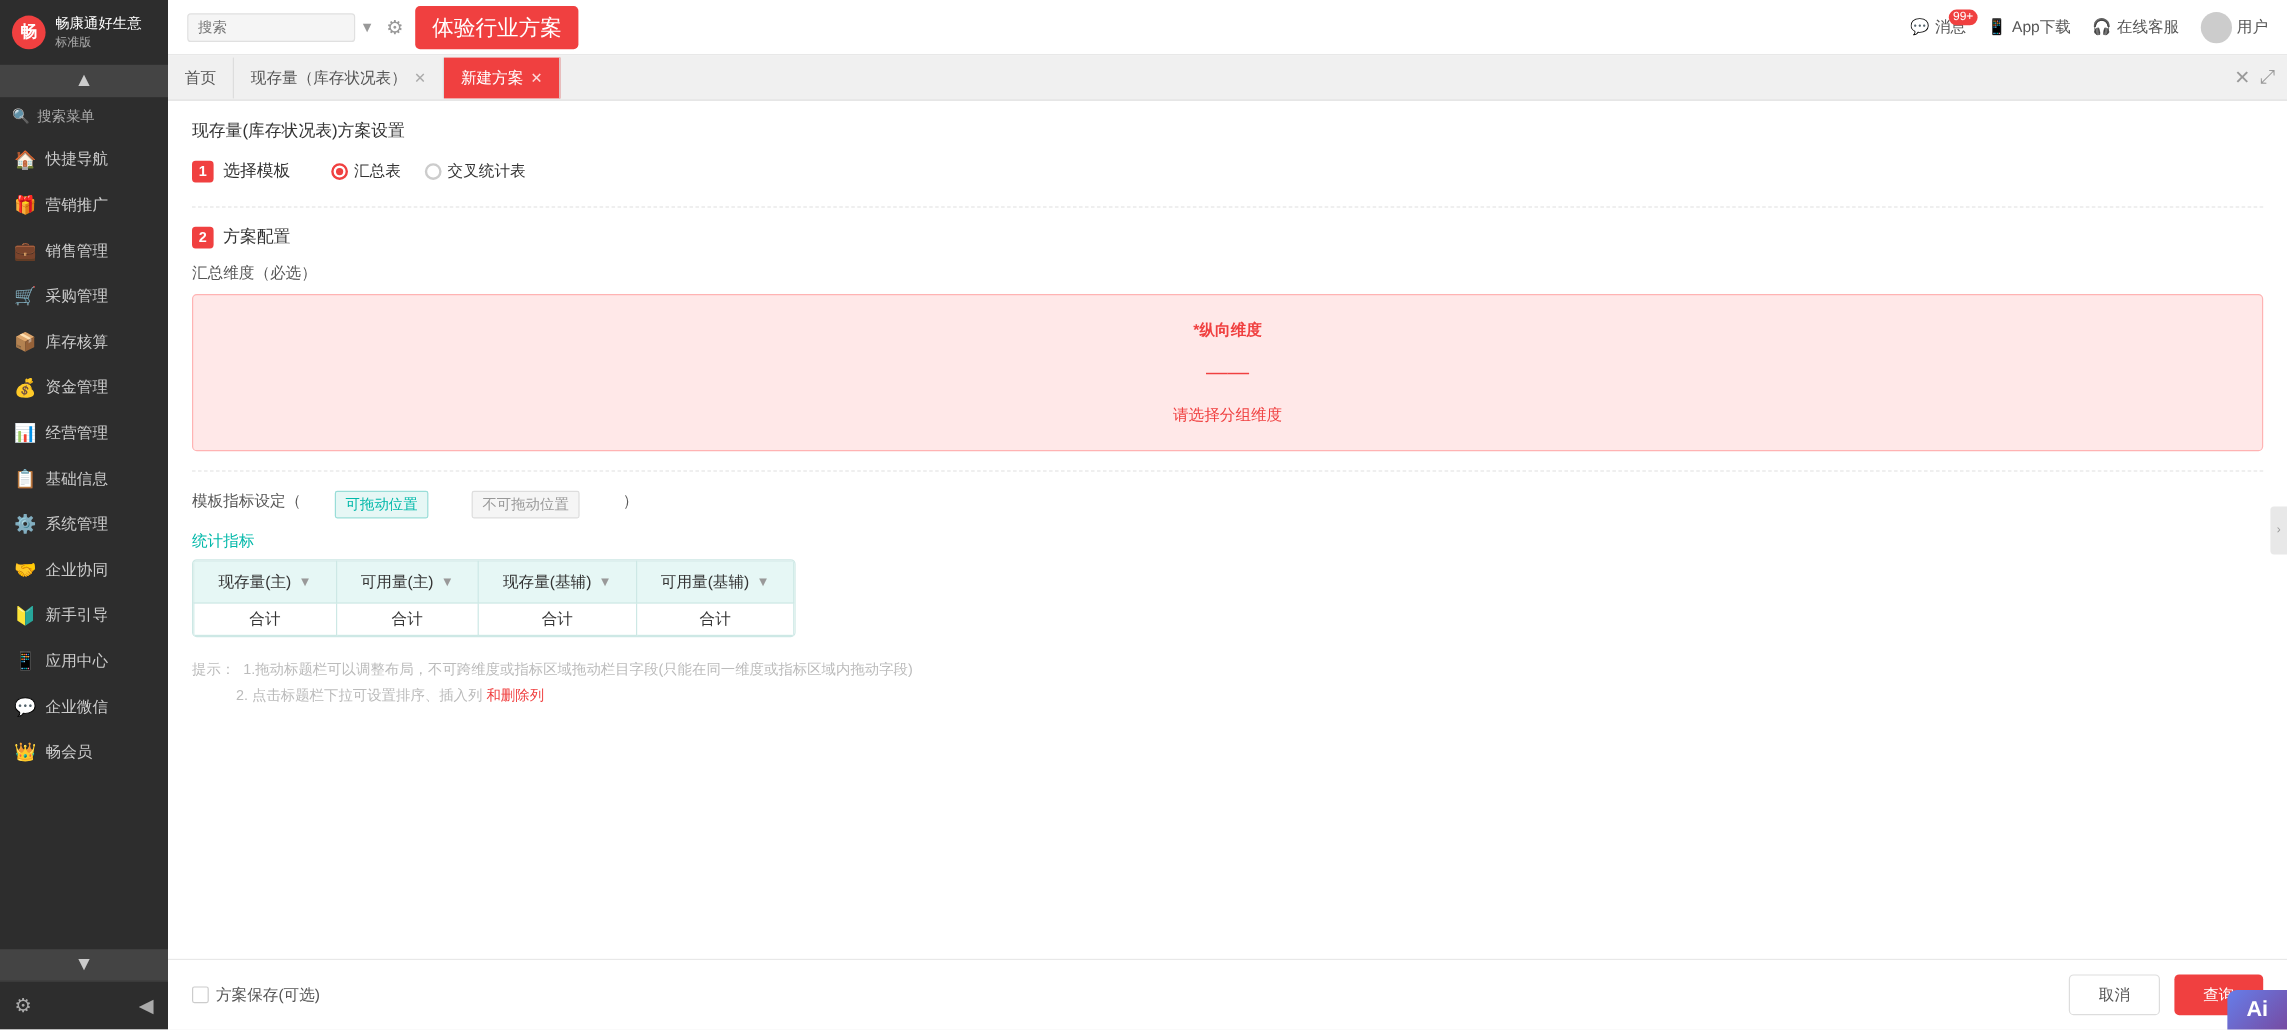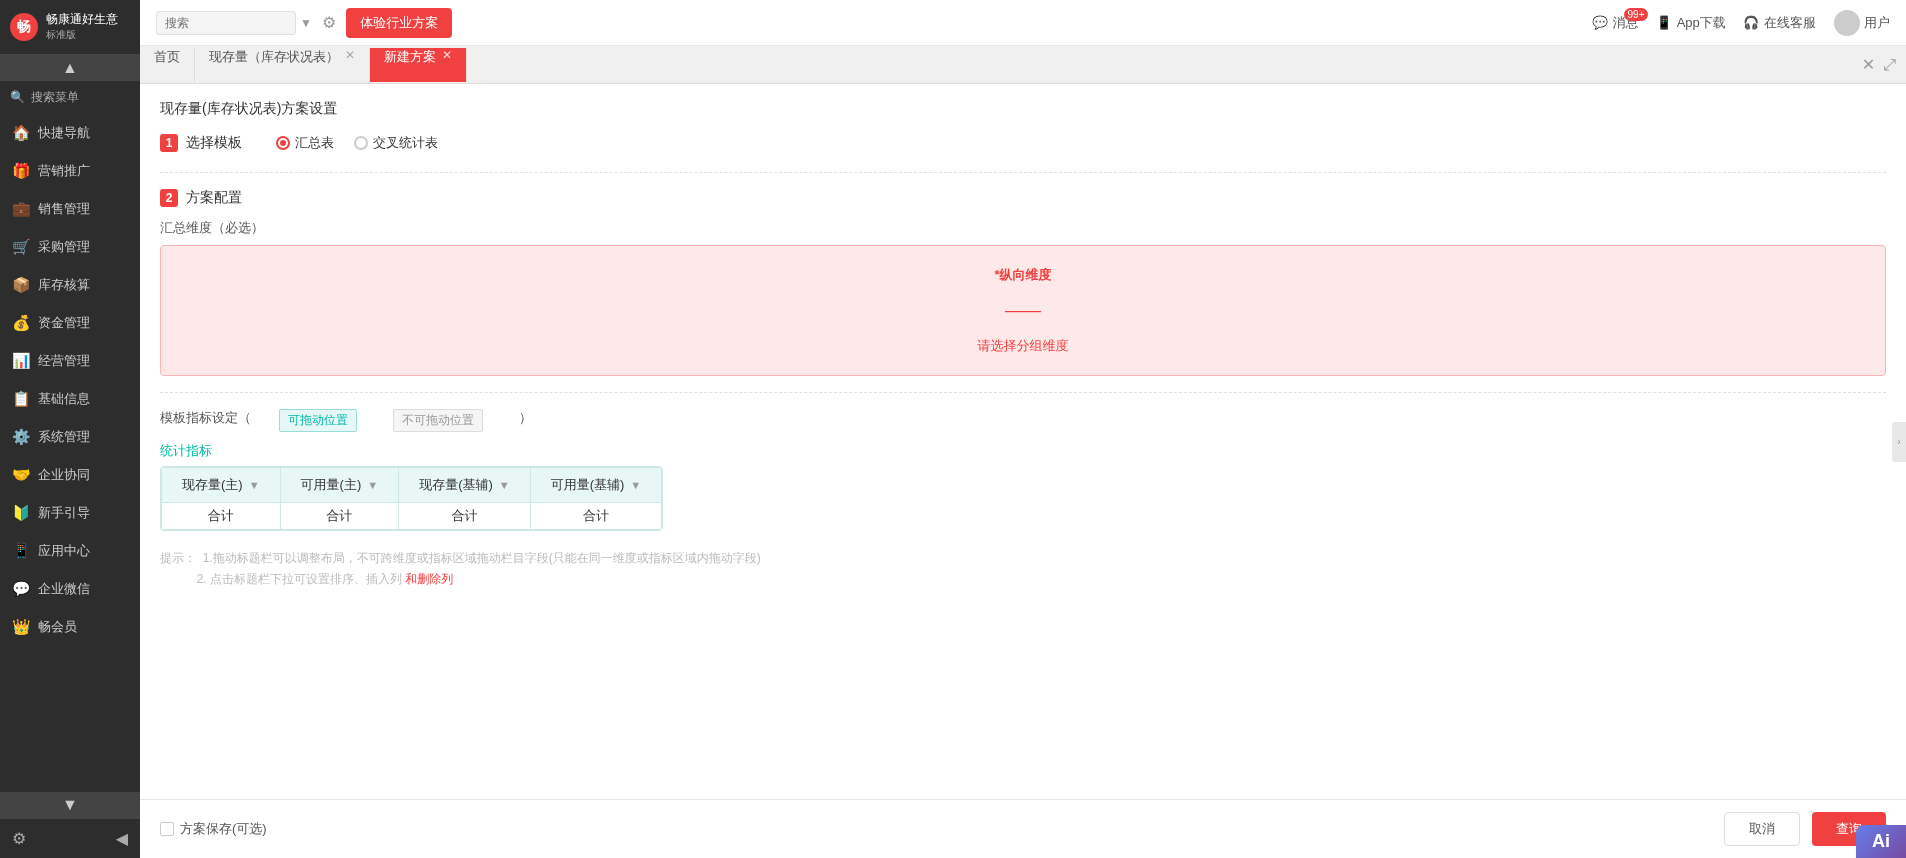--- a/index.html
+++ b/index.html
@@ -87,21 +87,21 @@
       display: flex; align-items: center; gap: 4px;
     }
     .topbar-search-bar {
       background: #f5f5f5; border: 1px solid #e0e0e0; border-radius: 3px;
       padding: 4px 8px; font-size: 12px; color: #999; width: 140px;
     }
     .topbar-dropdown-icon { color: #999; font-size: 12px; cursor: pointer; }
     .topbar-gear-icon { color: #999; font-size: 16px; cursor: pointer; }
     .experience-btn {
       background: #f04040; color: white; border: none; border-radius: 4px;
-      padding: 6px 14px; font-size: 13px; cursor: pointer;
+      padding: 6px 14px; font-size: 18px; cursor: pointer;
     }
 
     .topbar-right {
       display: flex; align-items: center; gap: 18px; color: #555; font-size: 13px;
     }
     .topbar-msg { display: flex; align-items: center; gap: 4px; cursor: pointer; position: relative; }
     .topbar-badge {
       background: #f04040; color: white; font-size: 10px;
       padding: 1px 4px; border-radius: 8px; position: absolute; top: -6px; right: -10px;
     }
@@ -115,21 +115,21 @@
       background: #f0f0f0;
       display: flex; align-items: center;
       height: 38px;
       border-bottom: 1px solid #ddd;
       flex-shrink: 0;
       padding-left: 0;
     }
     .tab-item {
       padding: 0 14px;
       height: 34px;
-      display: flex; gap: 6px;
+      display: flex; align-items: center; gap: 6px;
       border-right: 1px solid #ddd;
       cursor: pointer; font-size: 13px; color: #555;
       background: #f0f0f0;
     }
     .tab-item.home { background: #f0f0f0; }
     .tab-item.active {
       background: #f04040; color: white;
     }
     .tab-close { font-size: 12px; color: #aaa; cursor: pointer; }
     .tab-item.active .tab-close { color: rgba(255,255,255,0.8); }

